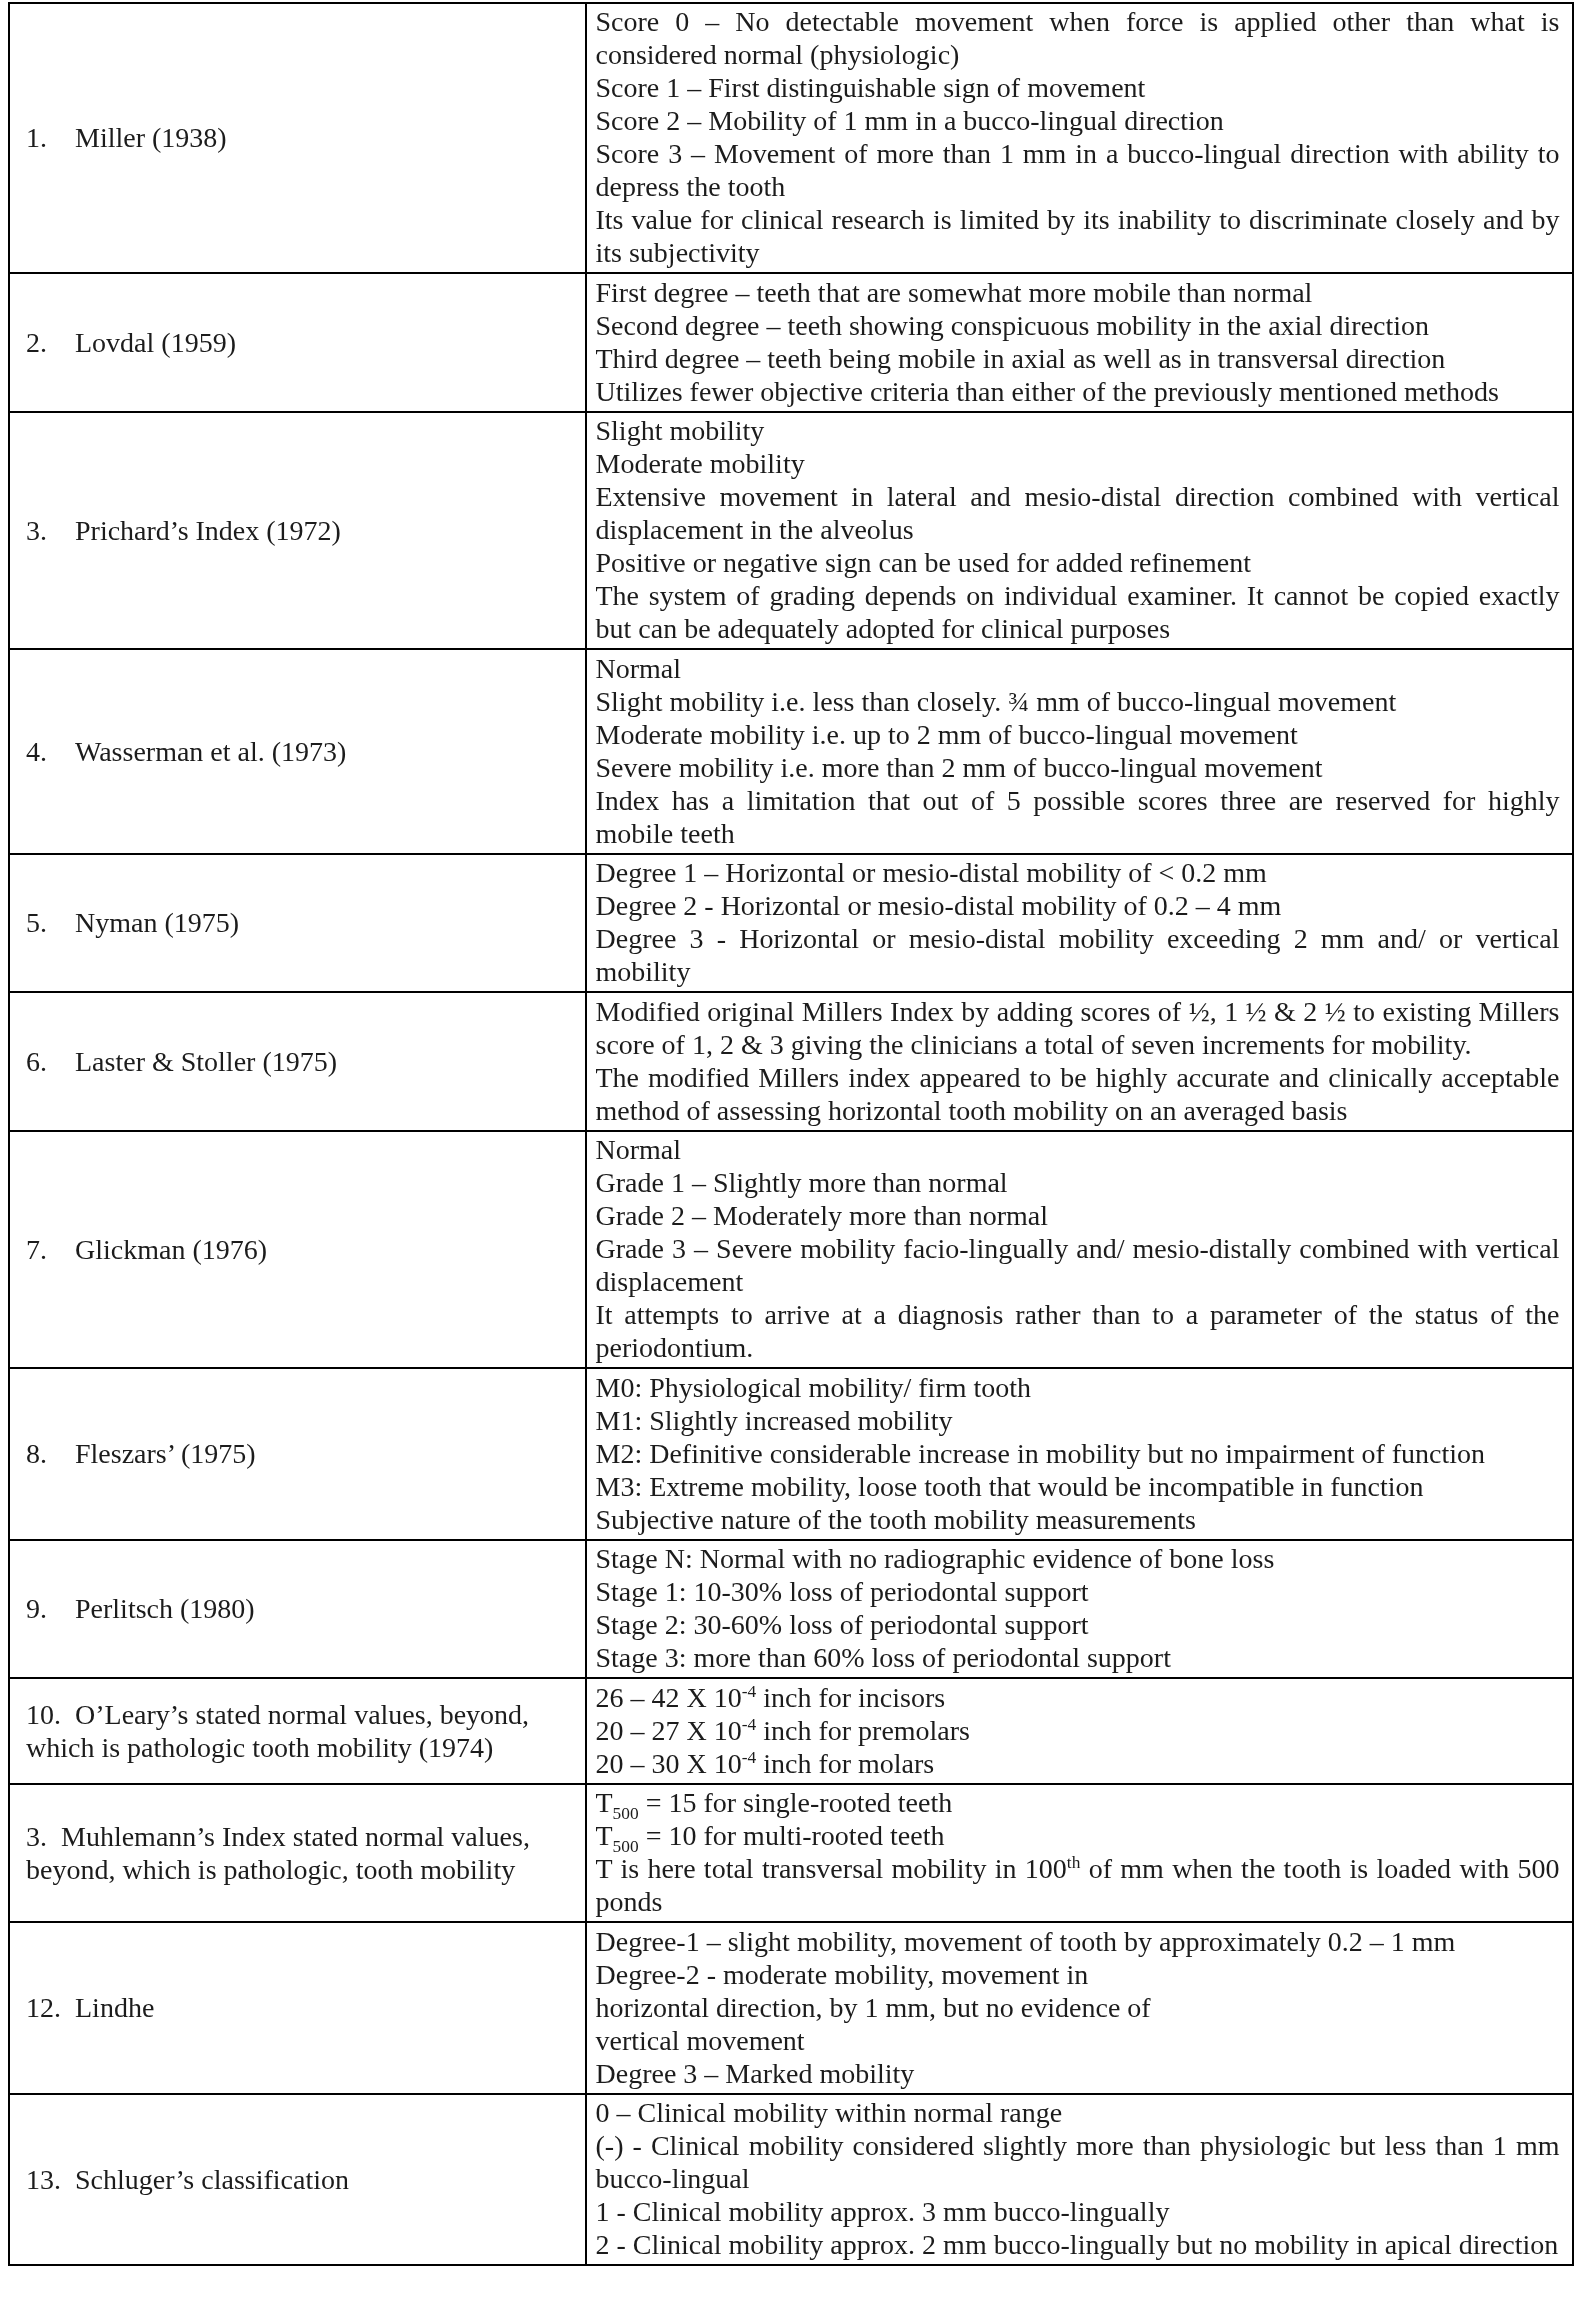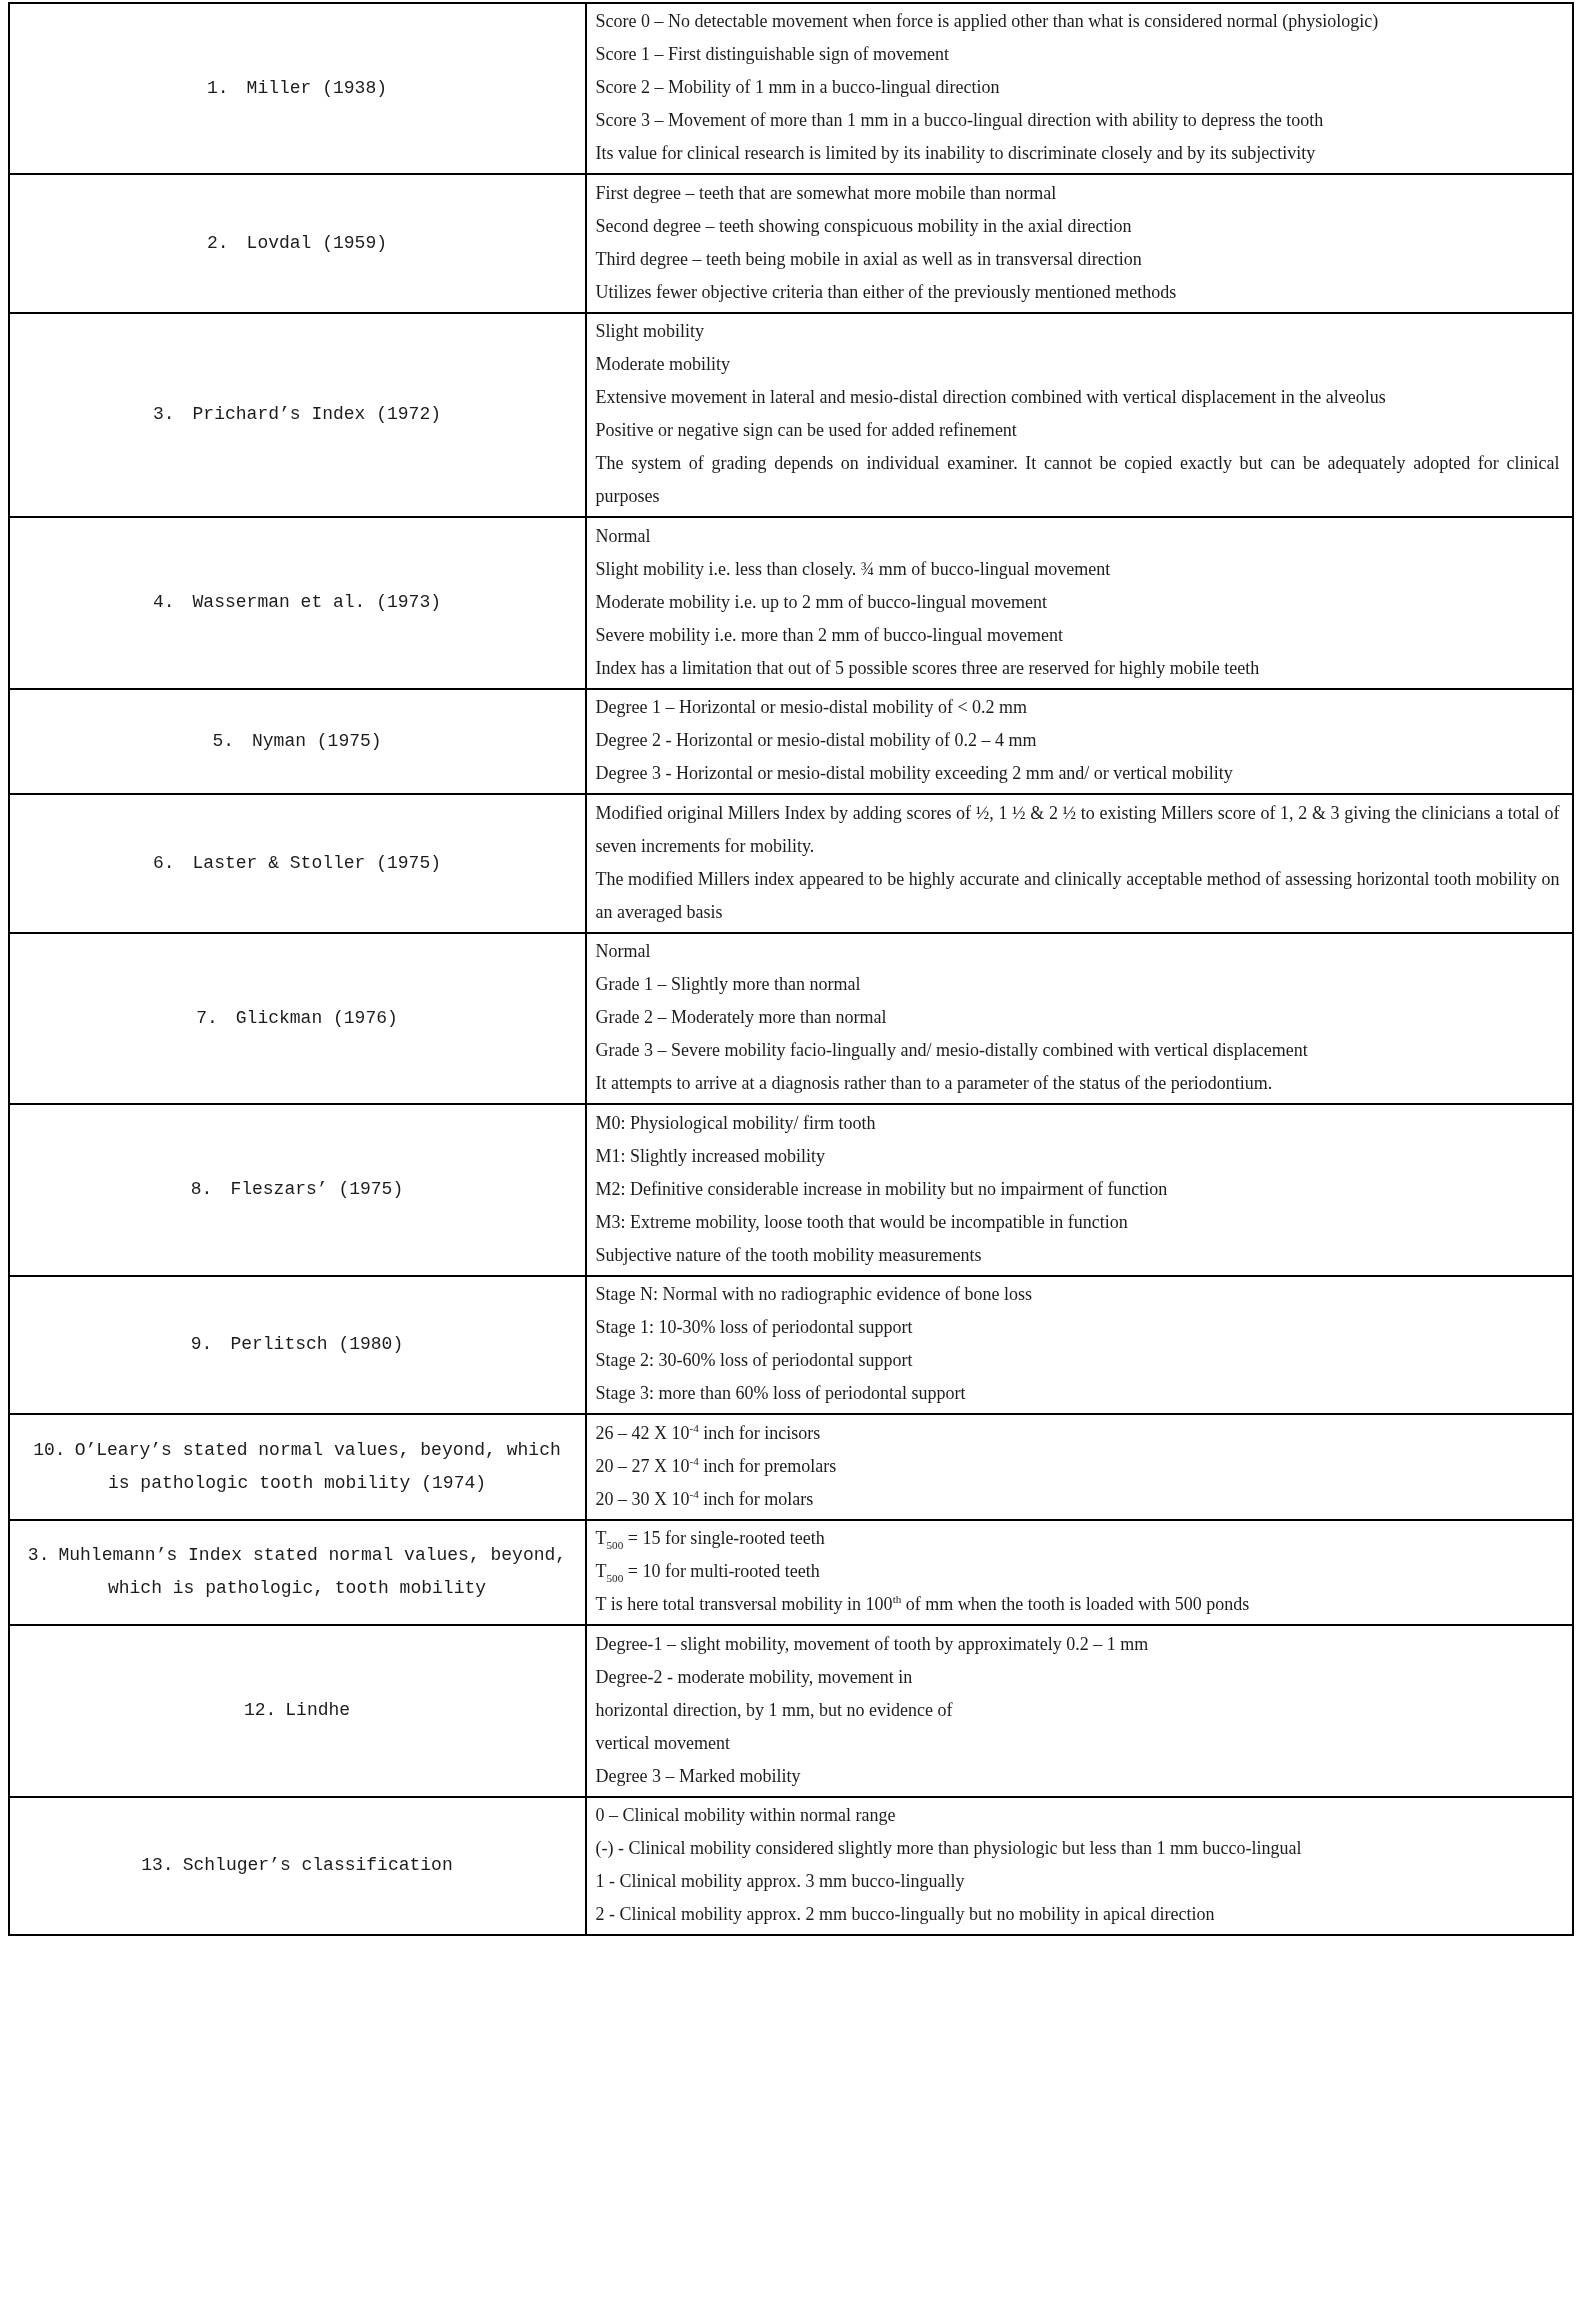--- a/index.html
+++ b/index.html
@@ -19,28 +19,27 @@
     overflow: hidden;
   }
   table.index-table {
     border-collapse: collapse;
     table-layout: fixed;
     width: 1566px;
     margin: 1.5px 0 0 7.5px;
   }
   td {
     border: 2.2px solid #000000;
-    font-size: 18px;
+    font-size: 28px;
     line-height: 33px;
   }
   .cell-index {
-    text-align: center;
+    text-align: left;
     vertical-align: middle;
     padding: 4.5px 16.5px;
-    font-family: Liberation Mono, monospace;
   }
   .cell-desc {
     vertical-align: top;
     padding: 1.5px 12px 3px 9px;
   }
   .line {
     text-align: justify;
   }
   sup, sub {
     font-size: 0.62em;

